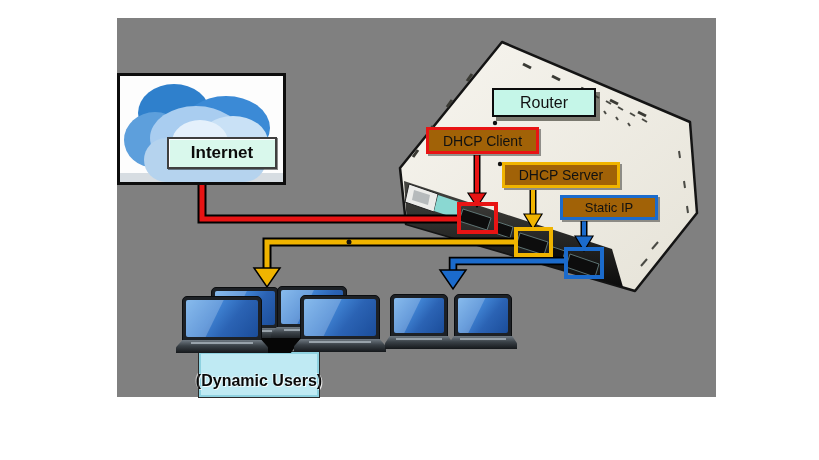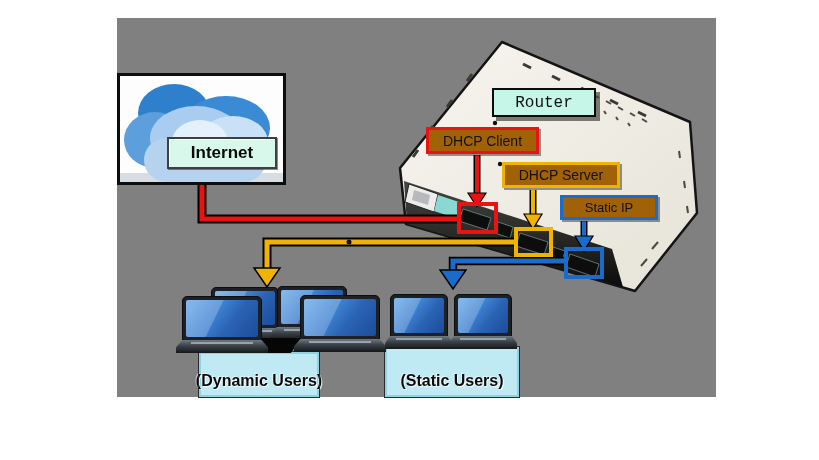--- a/index.html
+++ b/index.html
@@ -24,21 +24,21 @@
         font-size:17px;font-weight:bold;color:#0a0a0a;
         box-shadow:1px 1px 0 rgba(0,0,0,0.45), inset 1px 1px 0 #ffffff;}
 
   
   .overlay{position:absolute;left:0;top:0;z-index:3;}
 
   
   .box-label{position:absolute;display:flex;align-items:center;justify-content:center;background:#a16207;
         color:#111;box-sizing:border-box;z-index:9;white-space:nowrap;}
   .lbl-router{left:492px;top:88px;width:104px;height:29px;background:#c5f6e8;border:2px solid #0b0b0b;
-        box-shadow:4px 4px 0 rgba(58,58,48,0.65);font-size:16px;font-family:Liberation Mono, monospace;}
+        box-shadow:4px 4px 0 rgba(58,58,48,0.65);font-size:16px;}
   .lbl-dhcp-client{left:426px;top:127px;width:113px;height:27px;border:3px solid #e81414;font-size:14px;
         box-shadow:2px 2px 0 rgba(0,0,0,0.4);}
   .lbl-dhcp-server{left:502px;top:162px;width:118px;height:26px;border:3px solid #f0b400;font-size:14px;
         box-shadow:2px 2px 0 rgba(0,0,0,0.4);}
   .lbl-static-ip{left:560px;top:195px;width:98px;height:25px;border:3px solid #1b6bcc;font-size:13px;
         box-shadow:2px 2px 0 rgba(0,0,0,0.4);}
 
   
   .laptop{position:absolute;z-index:7;}
   .laptop.back{z-index:6;}
@@ -221,17 +221,14 @@
   <div class="laptop" style="left:449px;top:294px;width:68px;height:55px;">
     <div class="lap-screen">
         <div class="lap-display"></div>
       </div>
       <div class="lap-base"></div>
   </div>
 
   <div class="user-box box-dynamic">
     <span>(Dynamic Users)</span>
   </div>
-  <div class="user-box box-static">
-    <span>(Static Users)</span>
-  </div>
 
 </div>
 
 </body></html>

